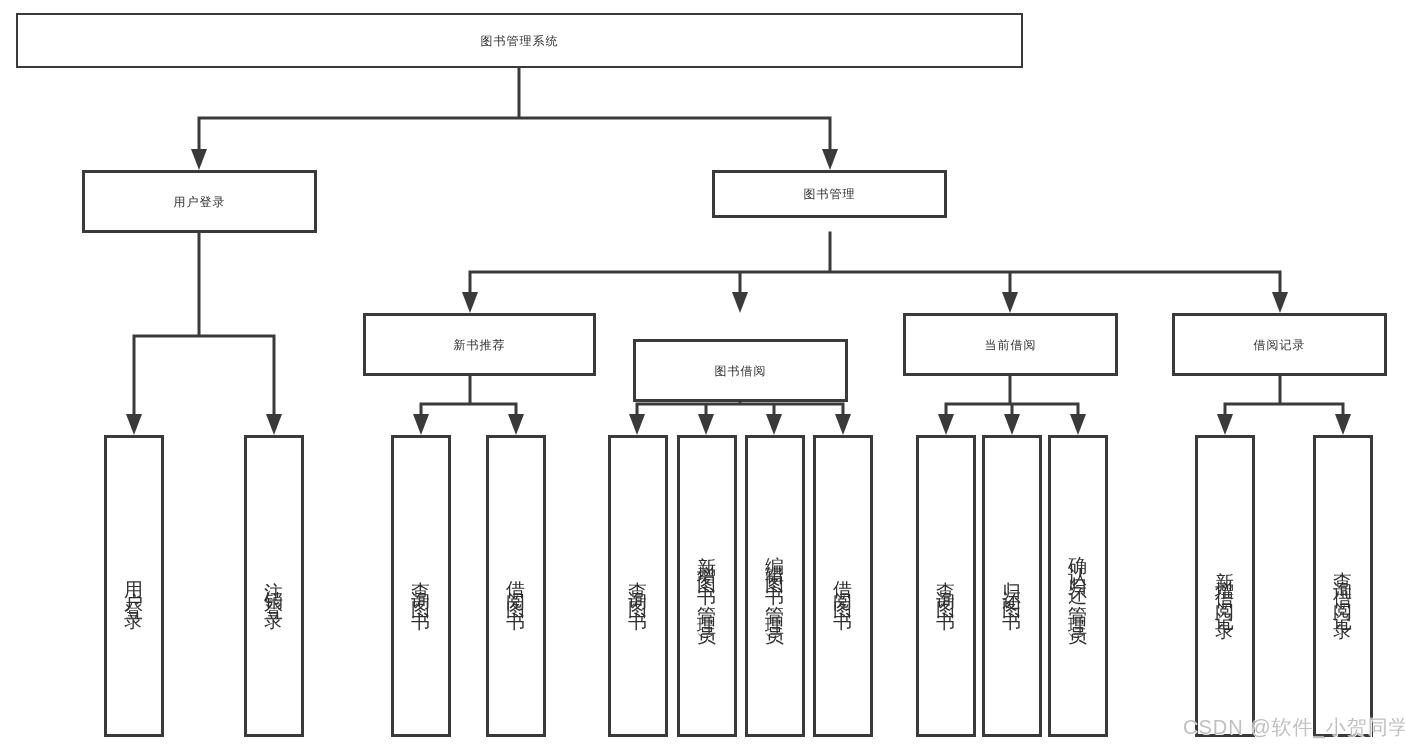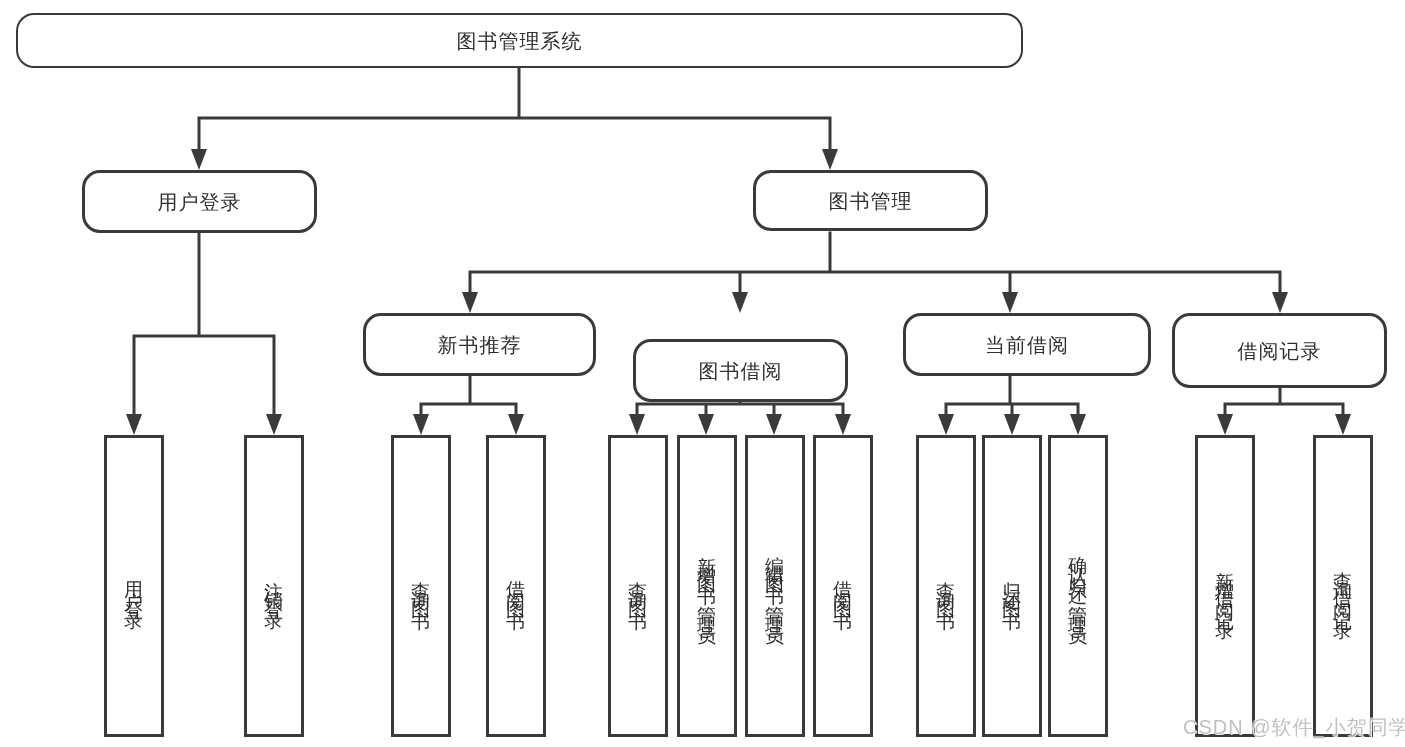--- a/index.html
+++ b/index.html
@@ -26,24 +26,23 @@
     box-sizing: border-box;
     background: #ffffff;
     border: 3px solid #3a3a3a;
     color: #2f2f2f;
     display: flex;
     align-items: center;
     justify-content: center;
     text-align: center;
   }
   .hbox {
-    font-size: 20px;
+    font-size: 12px;
     letter-spacing: 1px;
     line-height: 1;
-    border-radius: 18px;
   }
   .root {
     border-width: 2px;
   }
   .vbox {
     width: 60px;
     height: 302px;
     top: 435px;
     font-size: 19px;
     writing-mode: vertical-rl;
@@ -110,26 +109,26 @@
       <polygon points="1070,414 1086,414 1078,435"></polygon>
 
       <polygon points="1217,414 1233,414 1225,435"></polygon>
       <polygon points="1335,414 1351,414 1343,435"></polygon>
     </g>
   </svg>
 
   <div class="node hbox root" style="left:16px; top:13px; width:1007px; height:55px;">图书管理系统</div>
 
   <div class="node hbox" style="left:82px; top:170px; width:235px; height:63px;">用户登录</div>
-  <div class="node hbox" style="left:712px; top:170px; width:235px; height:61px;margin-left:41px;">图书管理</div>
+  <div class="node hbox" style="left:712px; top:170px; width:235px; height:48px;">图书管理</div>
 
   <div class="node hbox" style="left:363px; top:313px; width:233px; height:63px;">新书推荐</div>
   <div class="node hbox" style="left:633px; top:313px; width:215px; height:63px;margin-top:26px;">图书借阅</div>
-  <div class="node hbox" style="left:903px; top:313px; width:248px; height:63px;">当前借阅</div>
-  <div class="node hbox" style="left:1172px; top:313px; width:215px; height:75px;">借阅记录</div>
+  <div class="node hbox" style="left:903px; top:313px; width:215px; height:63px;">当前借阅</div>
+  <div class="node hbox" style="left:1172px; top:313px; width:215px; height:63px;">借阅记录</div>
 
   <div class="node vbox" style="left:104px;">用户登录</div>
   <div class="node vbox" style="left:244px;">注销登录</div>
 
   <div class="node vbox" style="left:391px;">查询图书</div>
   <div class="node vbox" style="left:486px;">借阅图书</div>
 
   <div class="node vbox" style="left:608px;">查询图书</div>
   <div class="node vbox" style="left:677px;">新增图书（管理员）</div>
   <div class="node vbox" style="left:745px;">编辑图书（管理员）</div>

